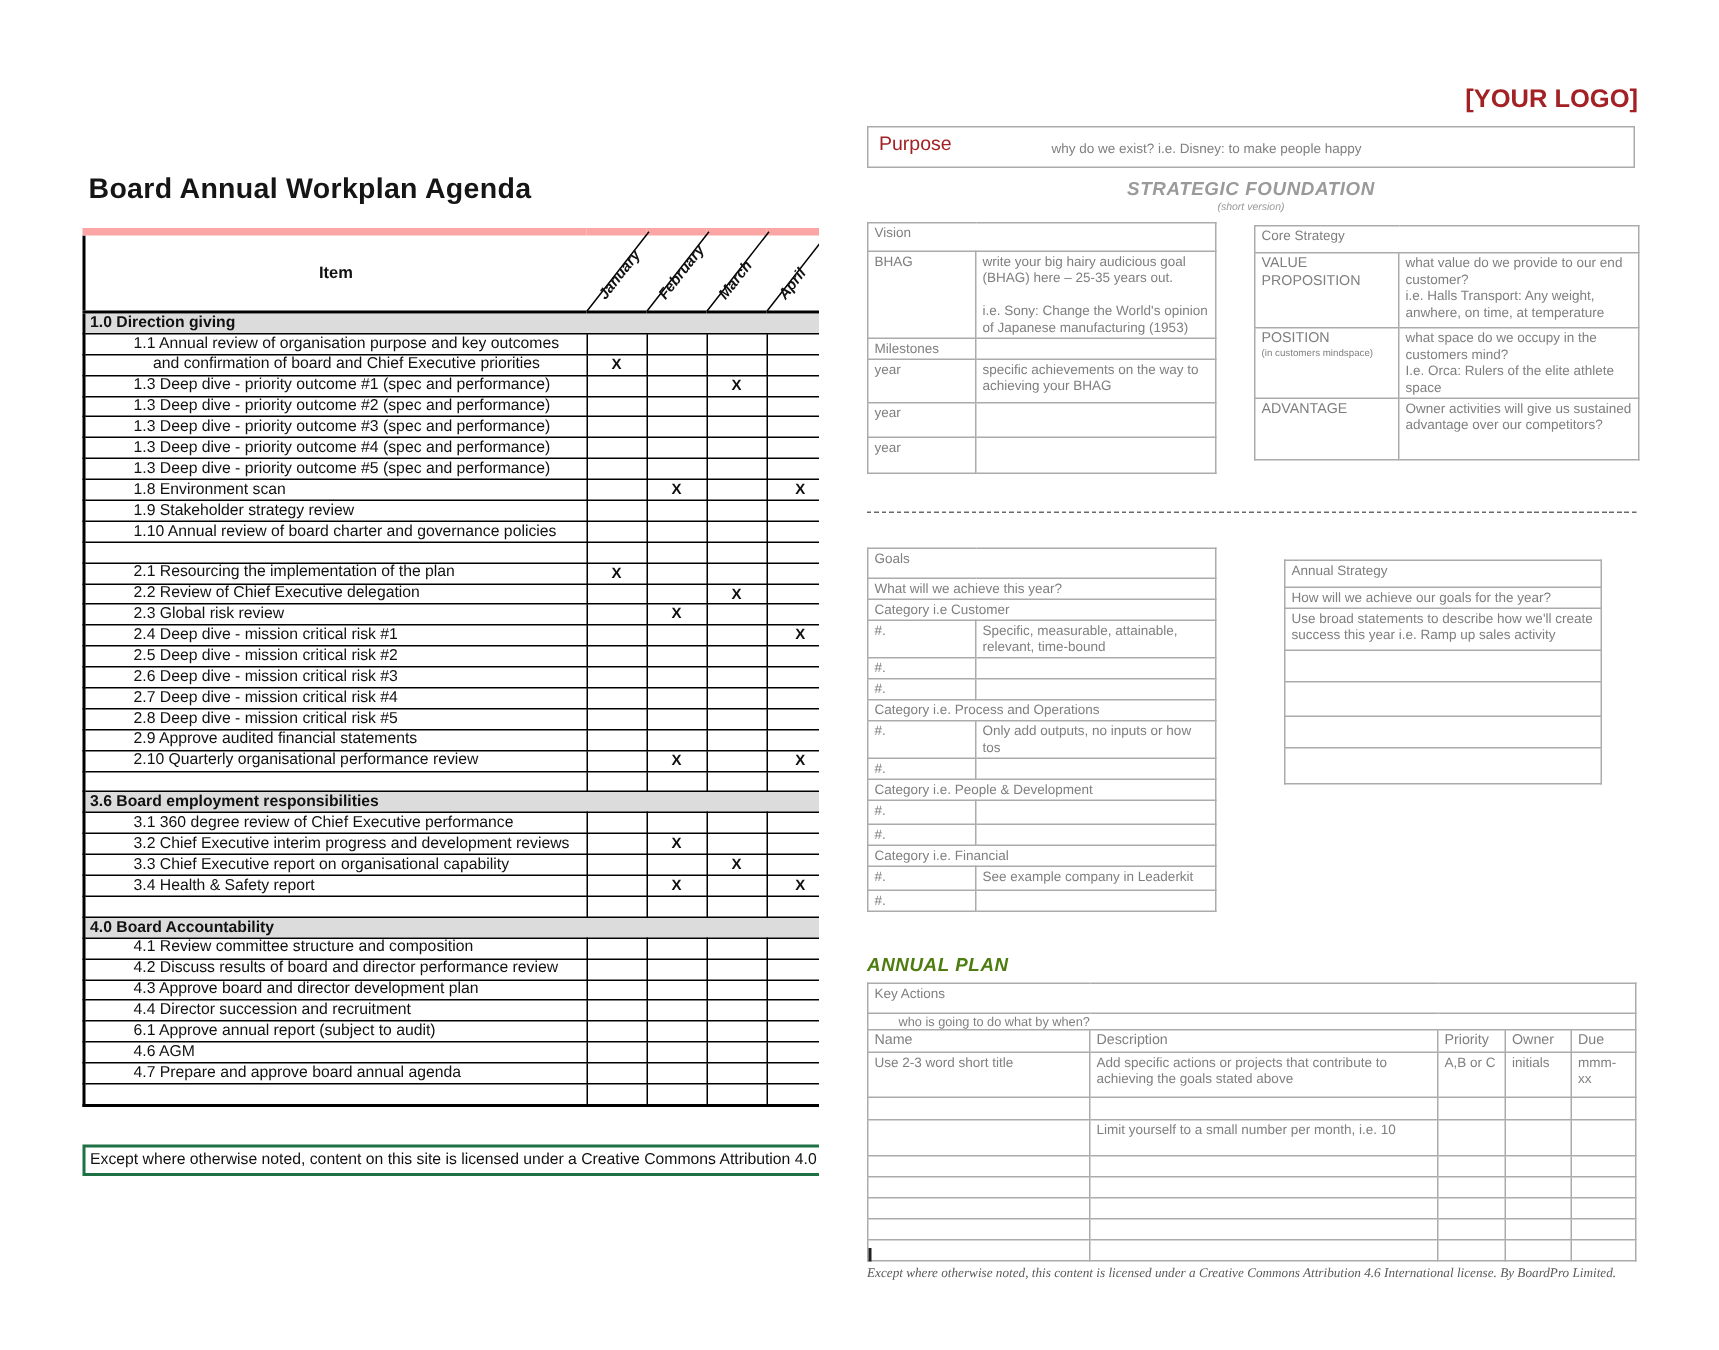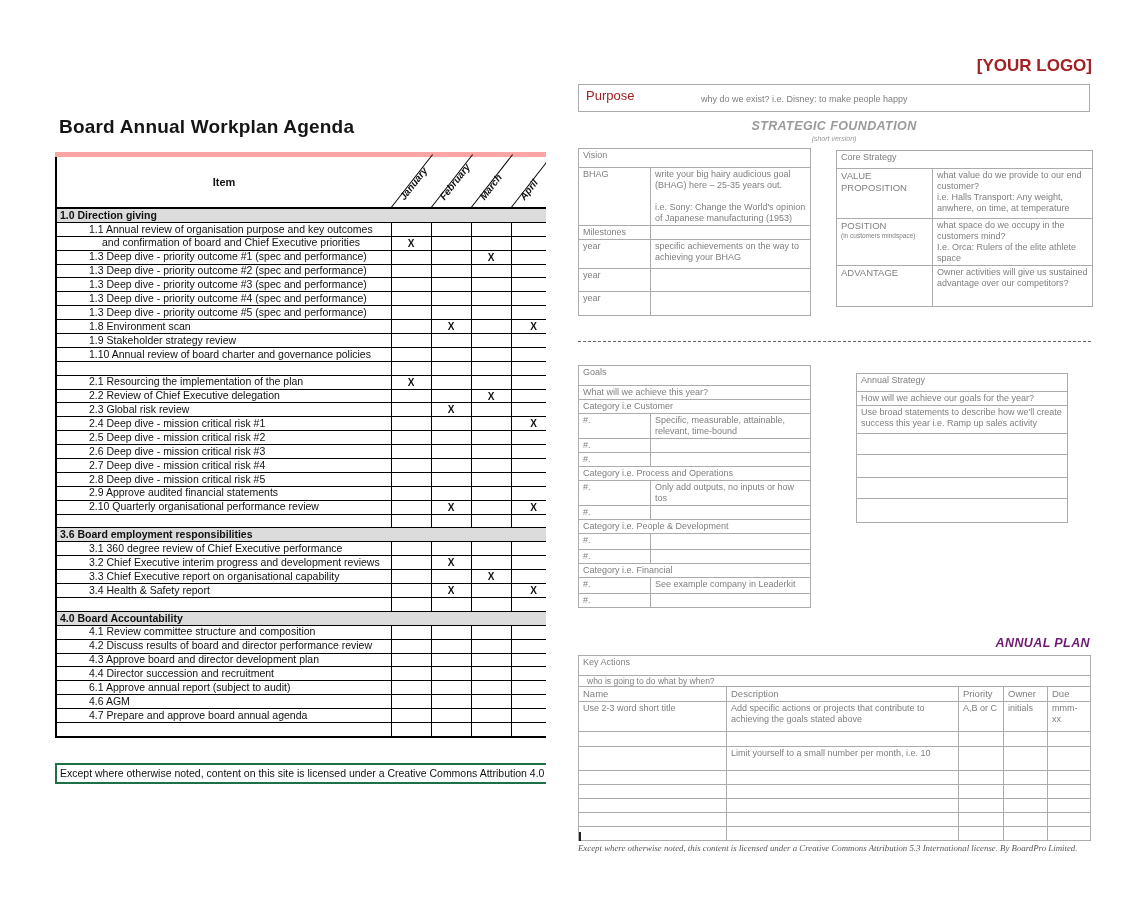--- a/index.html
+++ b/index.html
@@ -79,26 +79,26 @@
 
   table.astrat { left:258px; top:373px; width:212px;margin-left:20px; }
   .astrat .ah td { height:15px; }
   .astrat .ar0 td { height:11px; }
   .astrat .ar1 td { height:25px; }
   .astrat .ae0 td { height:18px; }
   .astrat .ae1 td { height:20px; }
   .astrat .ae2 td { height:18px; }
   .astrat .ae3 td { height:21px; }
 
-  .ap-title { position:absolute; left:0; top:636px; width:512px; text-align:right;
-    font-size:12.5px; font-weight:700; font-style:italic; color:#701a75; letter-spacing:0.4px; }
+  .ap-title { position:absolute; left:0; top:636px; width:512px; text-align:left;
+    font-size:12.5px; font-weight:700; font-style:italic; color:#4d7c0f; letter-spacing:0.4px; }
 
   table.keyact { left:0; top:655px; width:512px; }
   .keyact .kh td { height:17px; }
-  .keyact .ka-sub td { height:10px; font-size:8.5px; padding:0 8px; }
+  .keyact .ka-sub td { height:10px; font-size:8.5px; padding:0 20px; }
   .keyact .ka-cols th { height:11px; font-size:9.5px; }
 
   .cursor-mark { position:absolute; left:1px; top:832px; width:1.5px; height:9px; background:#222; }
   .footer-note { position:absolute; left:0; top:843px; width:513px;
     font-family:"Liberation Serif", serif; font-style:italic; font-size:8.8px; color:#595959; white-space:nowrap; }
 </style>
 </head>
 <body>
 
 <div class="left-page">
@@ -636,14 +636,14 @@
           <td style="height: 11px;"></td>
           <td style="height: 11px;"></td>
           <td style="height: 11px;"></td>
           <td style="height: 11px;"></td>
           <td style="height: 11px;"></td>
         </tr>
       </tbody>
   </table>
 
   <div class="cursor-mark"></div>
-  <div class="footer-note">Except where otherwise noted, this content is licensed under a Creative Commons Attribution 5.3 International license. By BoardPro Limited.</div>
+  <div class="footer-note">Except where otherwise noted, this content is licensed under a Creative Commons Attribution 4.6 International license. By BoardPro Limited.</div>
 </div>
 
 </body></html>

